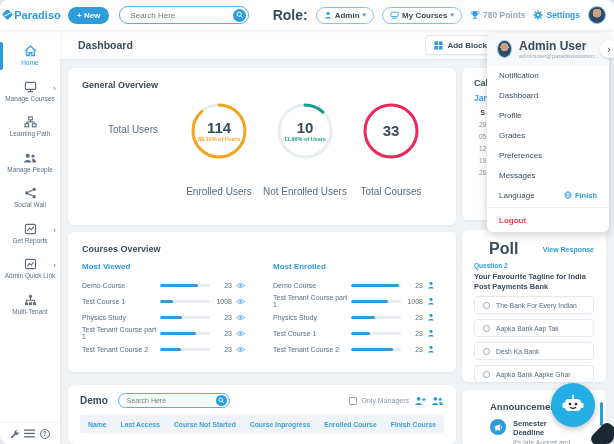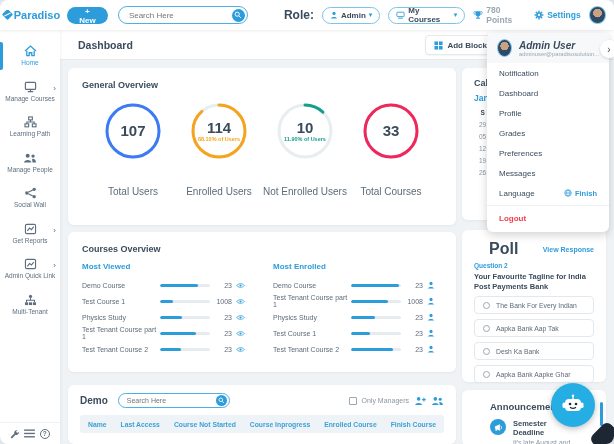--- a/index.html
+++ b/index.html
@@ -9,21 +9,21 @@
 
   
   .topbar { position:absolute; left:0; top:0; width:614px; height:30px; background:#fff; box-shadow:0 1px 3px rgba(0,0,0,.08); z-index:30; display:flex; align-items:center; }
   .logo-box { width:62px; height:30px; display:flex; flex-direction:row; align-items:center; justify-content:center; }
   .logo-text { color:#2D9CDB; font-weight:bold; font-size:11px; line-height:10px; }
   .btn-new { margin-left:6px; background:#2D9CDB; color:#fff; font-size:8px; font-weight:bold; border:none; border-radius:10px; height:17px; padding:0 9px; cursor:pointer; }
   .search-pill { margin-left:10px; width:130px; height:18px; border:1.5px solid #4FB0E0; border-radius:12px; display:flex; align-items:center; padding:0 2px 0 10px; background:#fff; }
   .search-pill input { border:none; outline:none; flex:1; font-size:8px; color:#6b7a88; min-width:0; background:transparent; }
   .search-btn { width:13px; height:13px; border-radius:50%; background:#2D9CDB; display:flex; align-items:center; justify-content:center; flex:0 0 auto; }
   .topbar-right { margin-left:auto; display:flex; align-items:center; gap:8px; padding-right:8px; }
-  .role-label { font-size:12px; font-weight:bold; color:#3A4B5C;padding-left:36px; }
+  .role-label { font-size:14px; font-weight:bold; color:#3A4B5C; }
   .pill { height:17px; border:1.2px solid #7CC4E8; border-radius:12px; display:flex; align-items:center; gap:3px; padding:0 7px; background:#fff; font-size:8px; color:#3A4B5C; font-weight:bold; cursor:pointer; }
   .pill .caret { color:#2D9CDB; font-size:7px; }
   .points { display:flex; align-items:center; gap:3px; font-size:8.5px; color:#9AA7B2; font-weight:bold; }
   .settings { display:flex; align-items:flex-start; gap:3px; font-size:8.5px; color:#2D9CDB; font-weight:bold; cursor:pointer; }
   .avatar { width:18px; height:18px; border-radius:50%; border:1.5px solid #7CC4E8; background:radial-gradient(circle at 50% 38%, #c9a183 0 34%, #2e4a66 36% 100%); cursor:pointer; }
 
   
   .sidebar { position:absolute; left:0; top:30px; width:60px; height:414px; background:#fff; box-shadow:1px 0 3px rgba(0,0,0,.06); z-index:20; display:flex; flex-direction:column; }
   .side-items { padding-top:8px; display:flex; flex-direction:column; }
   .side-item { position:relative; display:flex; flex-direction:column; align-items:center; gap:2px; padding:7px 2px; color:#5E6E7E; cursor:pointer; }
@@ -101,21 +101,21 @@
   .ann-link { font-size:7px; color:#2D9CDB; font-weight:bold; cursor:pointer; }
   .ann-item { display:flex; gap:7px; margin-top:6px; }
   .ann-icon { width:16px; height:16px; border-radius:50%; background:#2D9CDB; display:flex; align-items:center; justify-content:center; flex:0 0 auto; }
   .ann-title { font-size:7.5px; font-weight:bold; color:#3A4B5C; }
   .ann-desc { font-size:6.8px; color:#8A97A5; line-height:8.5px; margin-top:2px; }
   .ann-scroll { position:absolute; right:3px; top:12px; width:3px; height:24px; border-radius:2px; background:#2D9CDB; }
 
   
   .dropdown { position:absolute; left:487px; top:33px; width:122px; height:199px; background:#fff; border-radius:6px; box-shadow:0 3px 10px rgba(0,0,0,.18); z-index:40; overflow:hidden; }
   .dd-head { background:#F6F8FA; padding:6px 10px; display:flex; align-items:center; gap:7px; }
-  .dd-name { font-size:10px; font-weight:bold; color:#3A4B5C;font-style:italic; }
+  .dd-name { font-size:12px; font-weight:bold; color:#3A4B5C; }
   .dd-email { font-size:5.8px; color:#9AA7B2; }
   .dd-item { padding:5.5px 12px; font-size:8px; color:#3A4B5C; cursor:pointer; }
   .dd-lang { display:flex; justify-content:space-between; align-items:center; padding:5.5px 12px; cursor:pointer; }
   .dd-lang .l { font-size:8px; color:#3A4B5C; }
   .dd-lang .v { font-size:7.5px; color:#2D9CDB; font-weight:bold; display:flex; align-items:center; gap:3px; }
   .dd-divider { border-top:1px solid #eef1f4; margin:2px 0; }
   .dd-logout { padding:6px 12px; font-size:8px; font-weight:bold; color:#F23E4E; cursor:pointer; }
 
   
   .chatbot { position:absolute; left:551px; top:383px; width:44px; height:44px; border-radius:50%; background:#25AEE4; box-shadow:0 2px 6px rgba(0,0,0,.25); z-index:50; display:flex; align-items:center; justify-content:center; cursor:pointer; }
@@ -316,30 +316,20 @@
       </span>
       <span>Add Block</span>
     </div>
   </div>
   <div class="chev-circle">›</div>
 
   <div class="card" id="overview-card">
     <div class="card-title">General Overview</div>
     <div class="stats-row">
       <div class="stat">
-        <div class="ring-wrap">
-            <svg width="62" height="62" viewBox="0 0 62 62">
-              <circle cx="31" cy="31" r="26" fill="none" stroke="#E8EDF0" stroke-width="3"></circle>
-              <circle cx="31" cy="31" r="26" fill="none" stroke="#3D7BF5" stroke-width="3" stroke-linecap="round" stroke-dasharray="163.36281798666926 163.36281798666926" transform="rotate(-90 31 31)"></circle>
-            </svg>
-          <div class="ring-center">
-              <span class="ring-value">107</span>
-              <span class="ring-sub"></span>
-            </div>
-        </div>
         <span class="stat-label">Total Users</span>
       </div>
       <div class="stat">
         <div class="ring-wrap">
             <svg width="62" height="62" viewBox="0 0 62 62">
               <circle cx="31" cy="31" r="26" fill="none" stroke="#E8EDF0" stroke-width="3"></circle>
               <circle cx="31" cy="31" r="26" fill="none" stroke="#F5A51D" stroke-width="3" stroke-linecap="round" stroke-dasharray="143.75927982826894 163.36281798666926" transform="rotate(-90 31 31)"></circle>
             </svg>
           <div class="ring-center">
               <span class="ring-value">114</span>

